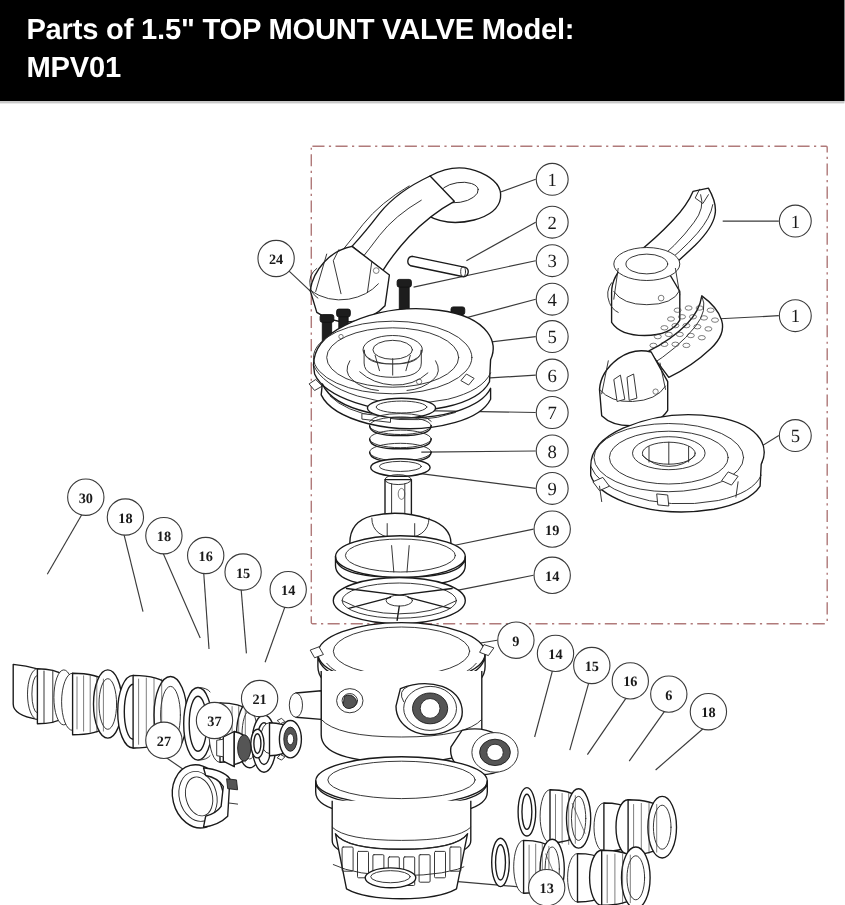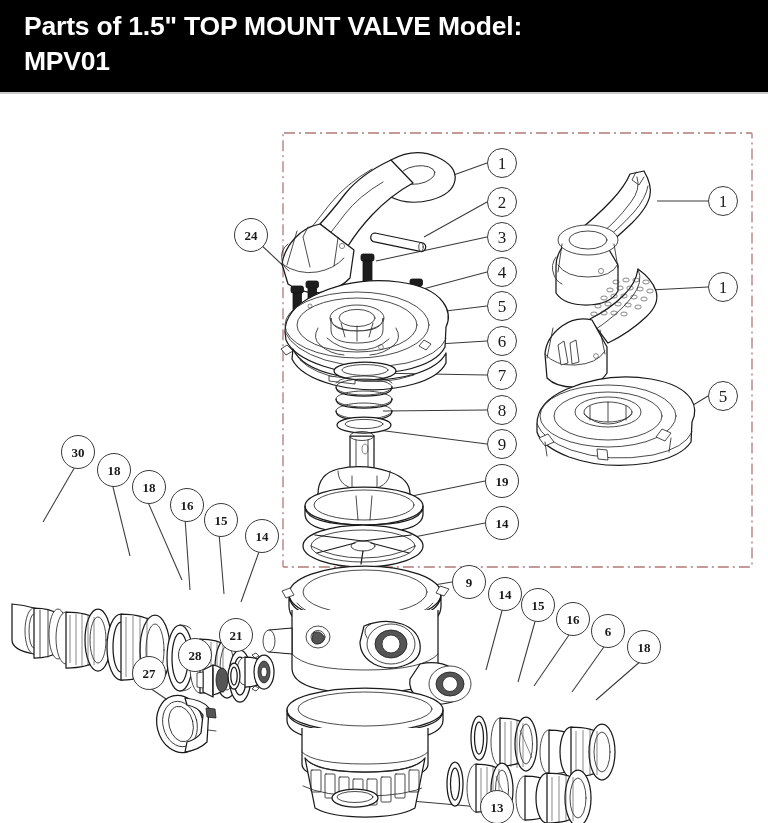--- a/index.html
+++ b/index.html
@@ -564,21 +564,21 @@
       <div class="callout w1" style="left: 708px; top: 186px;">1</div>
       <div class="callout w1" style="left: 708px; top: 272px;">1</div>
       <div class="callout w1" style="left: 708px; top: 381px;">5</div>
       <div class="callout w2" style="left: 61px; top: 435px;">30</div>
       <div class="callout w2" style="left: 97px; top: 453px;">18</div>
       <div class="callout w2" style="left: 132px; top: 470px;">18</div>
       <div class="callout w2" style="left: 170px; top: 488px;">16</div>
       <div class="callout w2" style="left: 204px; top: 503px;">15</div>
       <div class="callout w2" style="left: 245px; top: 519px;">14</div>
       <div class="callout w2" style="left: 219px; top: 618px; text-align: center;">21</div>
-      <div class="callout w2" style="left: 178px; top: 638px;">28</div>
+      <div class="callout w2" style="left: 178px; top: 638px;">37</div>
       <div class="callout w2" style="left: 132px; top: 656px;">27</div>
       <div class="callout w2" style="left: 488px; top: 577px;">14</div>
       <div class="callout w2" style="left: 521px; top: 588px;">15</div>
       <div class="callout w2" style="left: 556px; top: 602px;">16</div>
       <div class="callout w2" style="left: 591px; top: 614px;">6</div>
       <div class="callout w2" style="left: 627px; top: 630px;">18</div>
     </div>
 
 </div>
 

